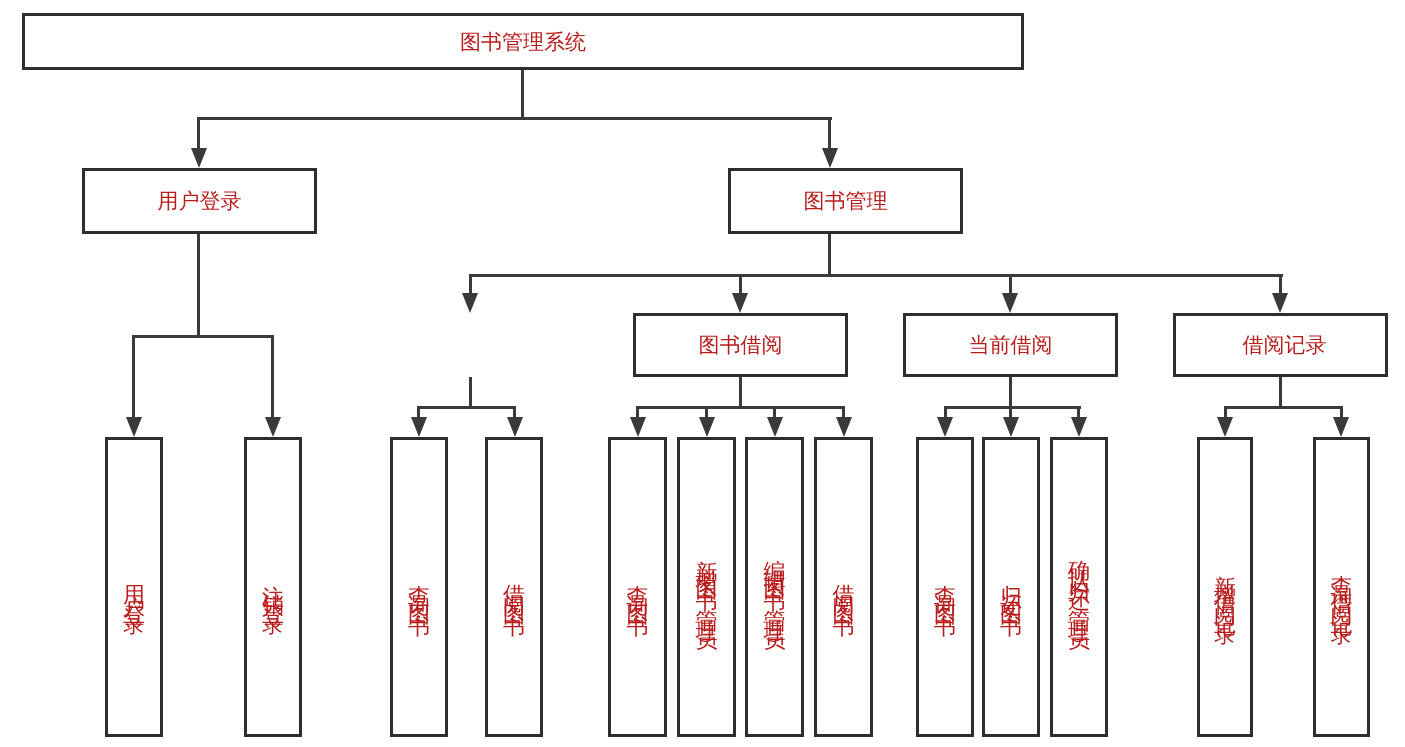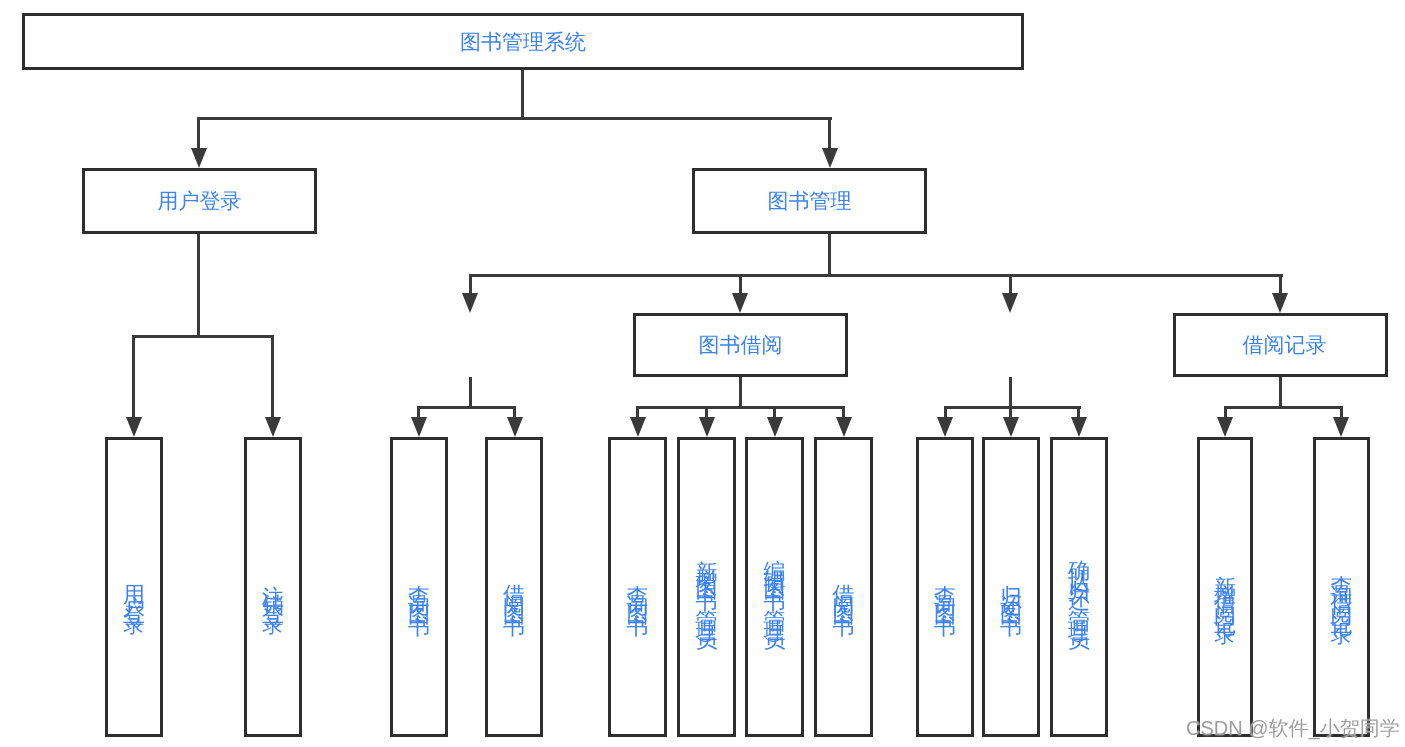--- a/index.html
+++ b/index.html
@@ -2,21 +2,21 @@
 <html><head>
 <meta charset="utf-8">
 <style>
   html,body { margin:0; padding:0; background:#ffffff; }
   .canvas {
     position:relative; width:1405px; height:747px; background:#ffffff;
     font-family:"Liberation Sans", sans-serif; overflow:hidden;
   }
   .box {
     position:absolute; box-sizing:border-box;
-    border:3px solid #2e2e2e; background:#ffffff; color:#3b82f6;
+    border:3px solid #2e2e2e; background:#ffffff; color:#b91c1c;
     display:flex; align-items:center; justify-content:center;
     font-size:21px; text-align:center; z-index:2;
   }
   .vbox {
     writing-mode:vertical-rl; text-orientation:mixed;
     font-size:22px; letter-spacing:10px; line-height:1;
   }
   .hline, .vline { position:absolute; background:#3a3a3a; z-index:1; }
   .hline { height:3px; }
   .vline { width:3px; }
@@ -33,25 +33,26 @@
 </style>
 </head>
 <body>
 
 <div class="canvas">
 
   <div class="box" style="left:22px; top:13px; width:1002px; height:57px;">图书管理系统</div>
 
   <div class="box" style="left:82px; top:168px; width:235px; height:66px;">用户登录</div>
 
-  <div class="box" style="left:692px; top:168px; width:235px; height:66px;">图书管理</div>
+  <div class="box" style="left:728px; top:168px; width:235px; height:66px;">图书管理</div>
 
 
   <div class="box" style="left:633px; top:313px; width:215px; height:64px;text-align:right;">图书借阅</div>
 
+  <div class="box" style="left:903px; top:313px; width:215px; height:64px;">当前借阅</div>
 
   <div class="box" style="left:1173px; top:313px; width:215px; height:64px;padding-left:8px;">借阅记录</div>
 
   <div class="box vbox" style="left:105px; top:437px; width:58px; height:300px;">用户登录</div>
 
   <div class="box vbox" style="left:244px; top:437px; width:58px; height:300px;">注销登录</div>
 
   <div class="box vbox" style="left:390px; top:437px; width:58px; height:300px;">查询图书</div>
 
   <div class="box vbox" style="left:485px; top:437px; width:58px; height:300px;">借阅图书</div>
@@ -140,15 +141,14 @@
 
   <div>
     <div class="vline" style="left:1279px; top:377px; height:32px;"></div>
     <div class="hline" style="left:1224px; top:406px; width:118px;"></div>
     <div class="vline" style="left:1224px; top:406px; height:15px;"></div>
     <div class="arrow" style="left:1217px; top:417px;"></div>
     <div class="vline" style="left:1340px; top:406px; height:15px;"></div>
     <div class="arrow" style="left:1333px; top:417px;"></div>
   </div>
 
-  <div class="watermark">CSDN @软件_小贺同学</div>
 
 </div>
 
 </body></html>

